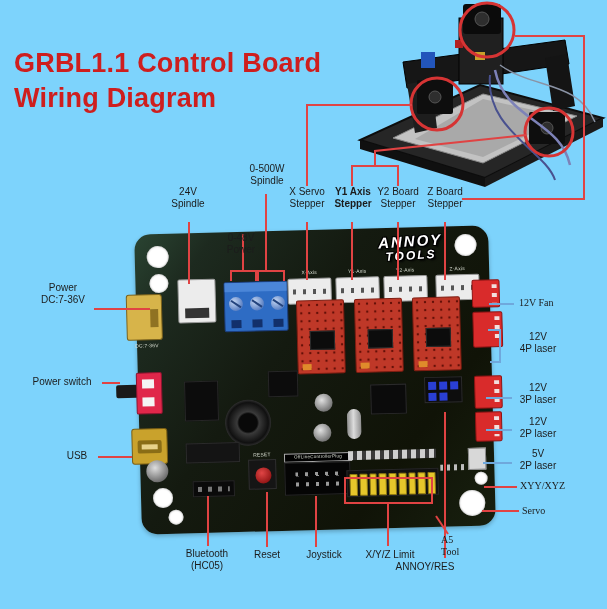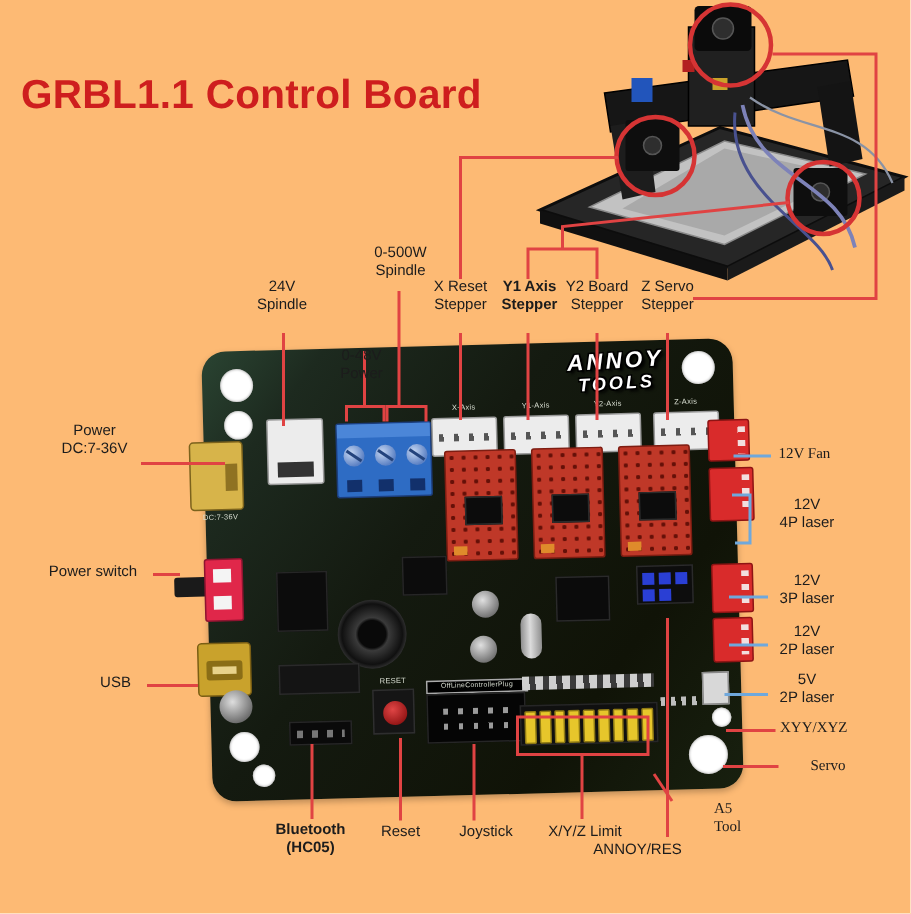--- a/index.html
+++ b/index.html
@@ -1,18 +1,18 @@
 <!DOCTYPE html>
 <html><head>
 <meta charset="utf-8">
 <style>
   html,body{margin:0;padding:0;background:#fff;}
   .canvas{
     position:relative;width:607px;height:609px;overflow:hidden;
-    background:#fdba74;font-family:"Liberation Sans",sans-serif;
+    background:#7dd3fc;font-family:"Liberation Sans",sans-serif;
   }
   .title{
     position:absolute;left:14px;top:46px;width:380px;
     font-size:27px;font-weight:bold;color:#ce1e1e;line-height:1.3;letter-spacing:.2px;
   }
   .title .ln{display:block;}
   .lbl{
     position:absolute;font-size:10px;color:#1c1c1c;text-align:center;line-height:1.22;z-index:6;
   }
   .lbl.left-al{text-align:left;font-family:Liberation Serif, serif;}
@@ -55,20 +55,21 @@
   svg.overlay{position:absolute;left:0;top:0;z-index:5;pointer-events:none;}
   svg.machine{position:absolute;left:355px;top:0;z-index:1;}
 </style>
 </head>
 <body>
 
 <div class="canvas">
 
   <div class="title">
     <span class="ln">GRBL1.1 Control Board</span>
+    <span class="ln">Wiring Diagram</span>
   </div>
 
   <svg class="machine" width="252" height="190" viewBox="0 0 252 190">
     <g>
       <polygon points="5,140 130,178 248,118 125,85" fill="#262626" stroke="#0d0d0d" stroke-width="2"></polygon>
       <polygon points="5,140 130,178 130,187 5,149" fill="#101010"></polygon>
       <polygon points="130,178 248,118 248,127 130,187" fill="#1a1a1a"></polygon>
       <polygon points="38,138 128,163 222,116 128,94" fill="#c2c2c2" stroke="#8a8a8a"></polygon>
       <polygon points="60,139 128,157 210,117 128,99" fill="#a9a9a9"></polygon>
     </g>
@@ -287,33 +288,33 @@
   </div>
   <div class="lbl" style="left:215px;top:200px;width:52px;margin-top:32px;">
     <span class="ln">0-48V</span>
     <span class="ln">Power</span>
   </div>
   <div class="lbl" style="left:238px;top:163px;width:58px;">
     <span class="ln">0-500W</span>
     <span class="ln">Spindle</span>
   </div>
   <div class="lbl" style="left:278px;top:186px;width:58px;">
-    <span class="ln">X Reset</span>
+    <span class="ln">X Servo</span>
     <span class="ln">Stepper</span>
   </div>
   <div class="lbl" style="left:324px;top:186px;width:58px;font-weight:bold;">
     <span class="ln">Y1 Axis</span>
     <span class="ln">Stepper</span>
   </div>
   <div class="lbl" style="left:369px;top:186px;width:58px;">
     <span class="ln">Y2 Board</span>
     <span class="ln">Stepper</span>
   </div>
   <div class="lbl" style="left:416px;top:186px;width:58px;">
-    <span class="ln">Z Servo</span>
+    <span class="ln">Z Board</span>
     <span class="ln">Stepper</span>
   </div>
   <div class="lbl" style="left:24px;top:282px;width:78px;">
     <span class="ln">Power</span>
     <span class="ln">DC:7-36V</span>
   </div>
   <div class="lbl" style="left:22px;top:376px;width:80px;">
     <span class="ln">Power switch</span>
   </div>
   <div class="lbl" style="left:56px;top:450px;width:42px;">
@@ -334,28 +335,28 @@
     <span class="ln">12V</span>
     <span class="ln">2P laser</span>
   </div>
   <div class="lbl" style="left:507px;top:448px;width:62px;">
     <span class="ln">5V</span>
     <span class="ln">2P laser</span>
   </div>
   <div class="lbl left-al" style="left:520px;top:480px;width:80px;">
     <span class="ln">XYY/XYZ</span>
   </div>
-  <div class="lbl left-al" style="left:522px;top:505px;width:60px;text-align:center;">
+  <div class="lbl left-al" style="left:522px;top:505px;width:60px;">
     <span class="ln">Servo</span>
   </div>
-  <div class="lbl left-al" style="left:441px;top:534px;width:40px;margin-left:35px;">
+  <div class="lbl left-al" style="left:441px;top:534px;width:40px;">
     <span class="ln">A5</span>
     <span class="ln">Tool</span>
   </div>
-  <div class="lbl" style="left:163px;top:548px;width:88px;font-weight:bold;">
+  <div class="lbl" style="left:163px;top:548px;width:88px;">
     <span class="ln">Bluetooth</span>
     <span class="ln">(HC05)</span>
   </div>
   <div class="lbl" style="left:243px;top:549px;width:48px;">
     <span class="ln">Reset</span>
   </div>
   <div class="lbl" style="left:294px;top:549px;width:60px;">
     <span class="ln">Joystick</span>
   </div>
   <div class="lbl" style="left:347px;top:549px;width:86px;">

